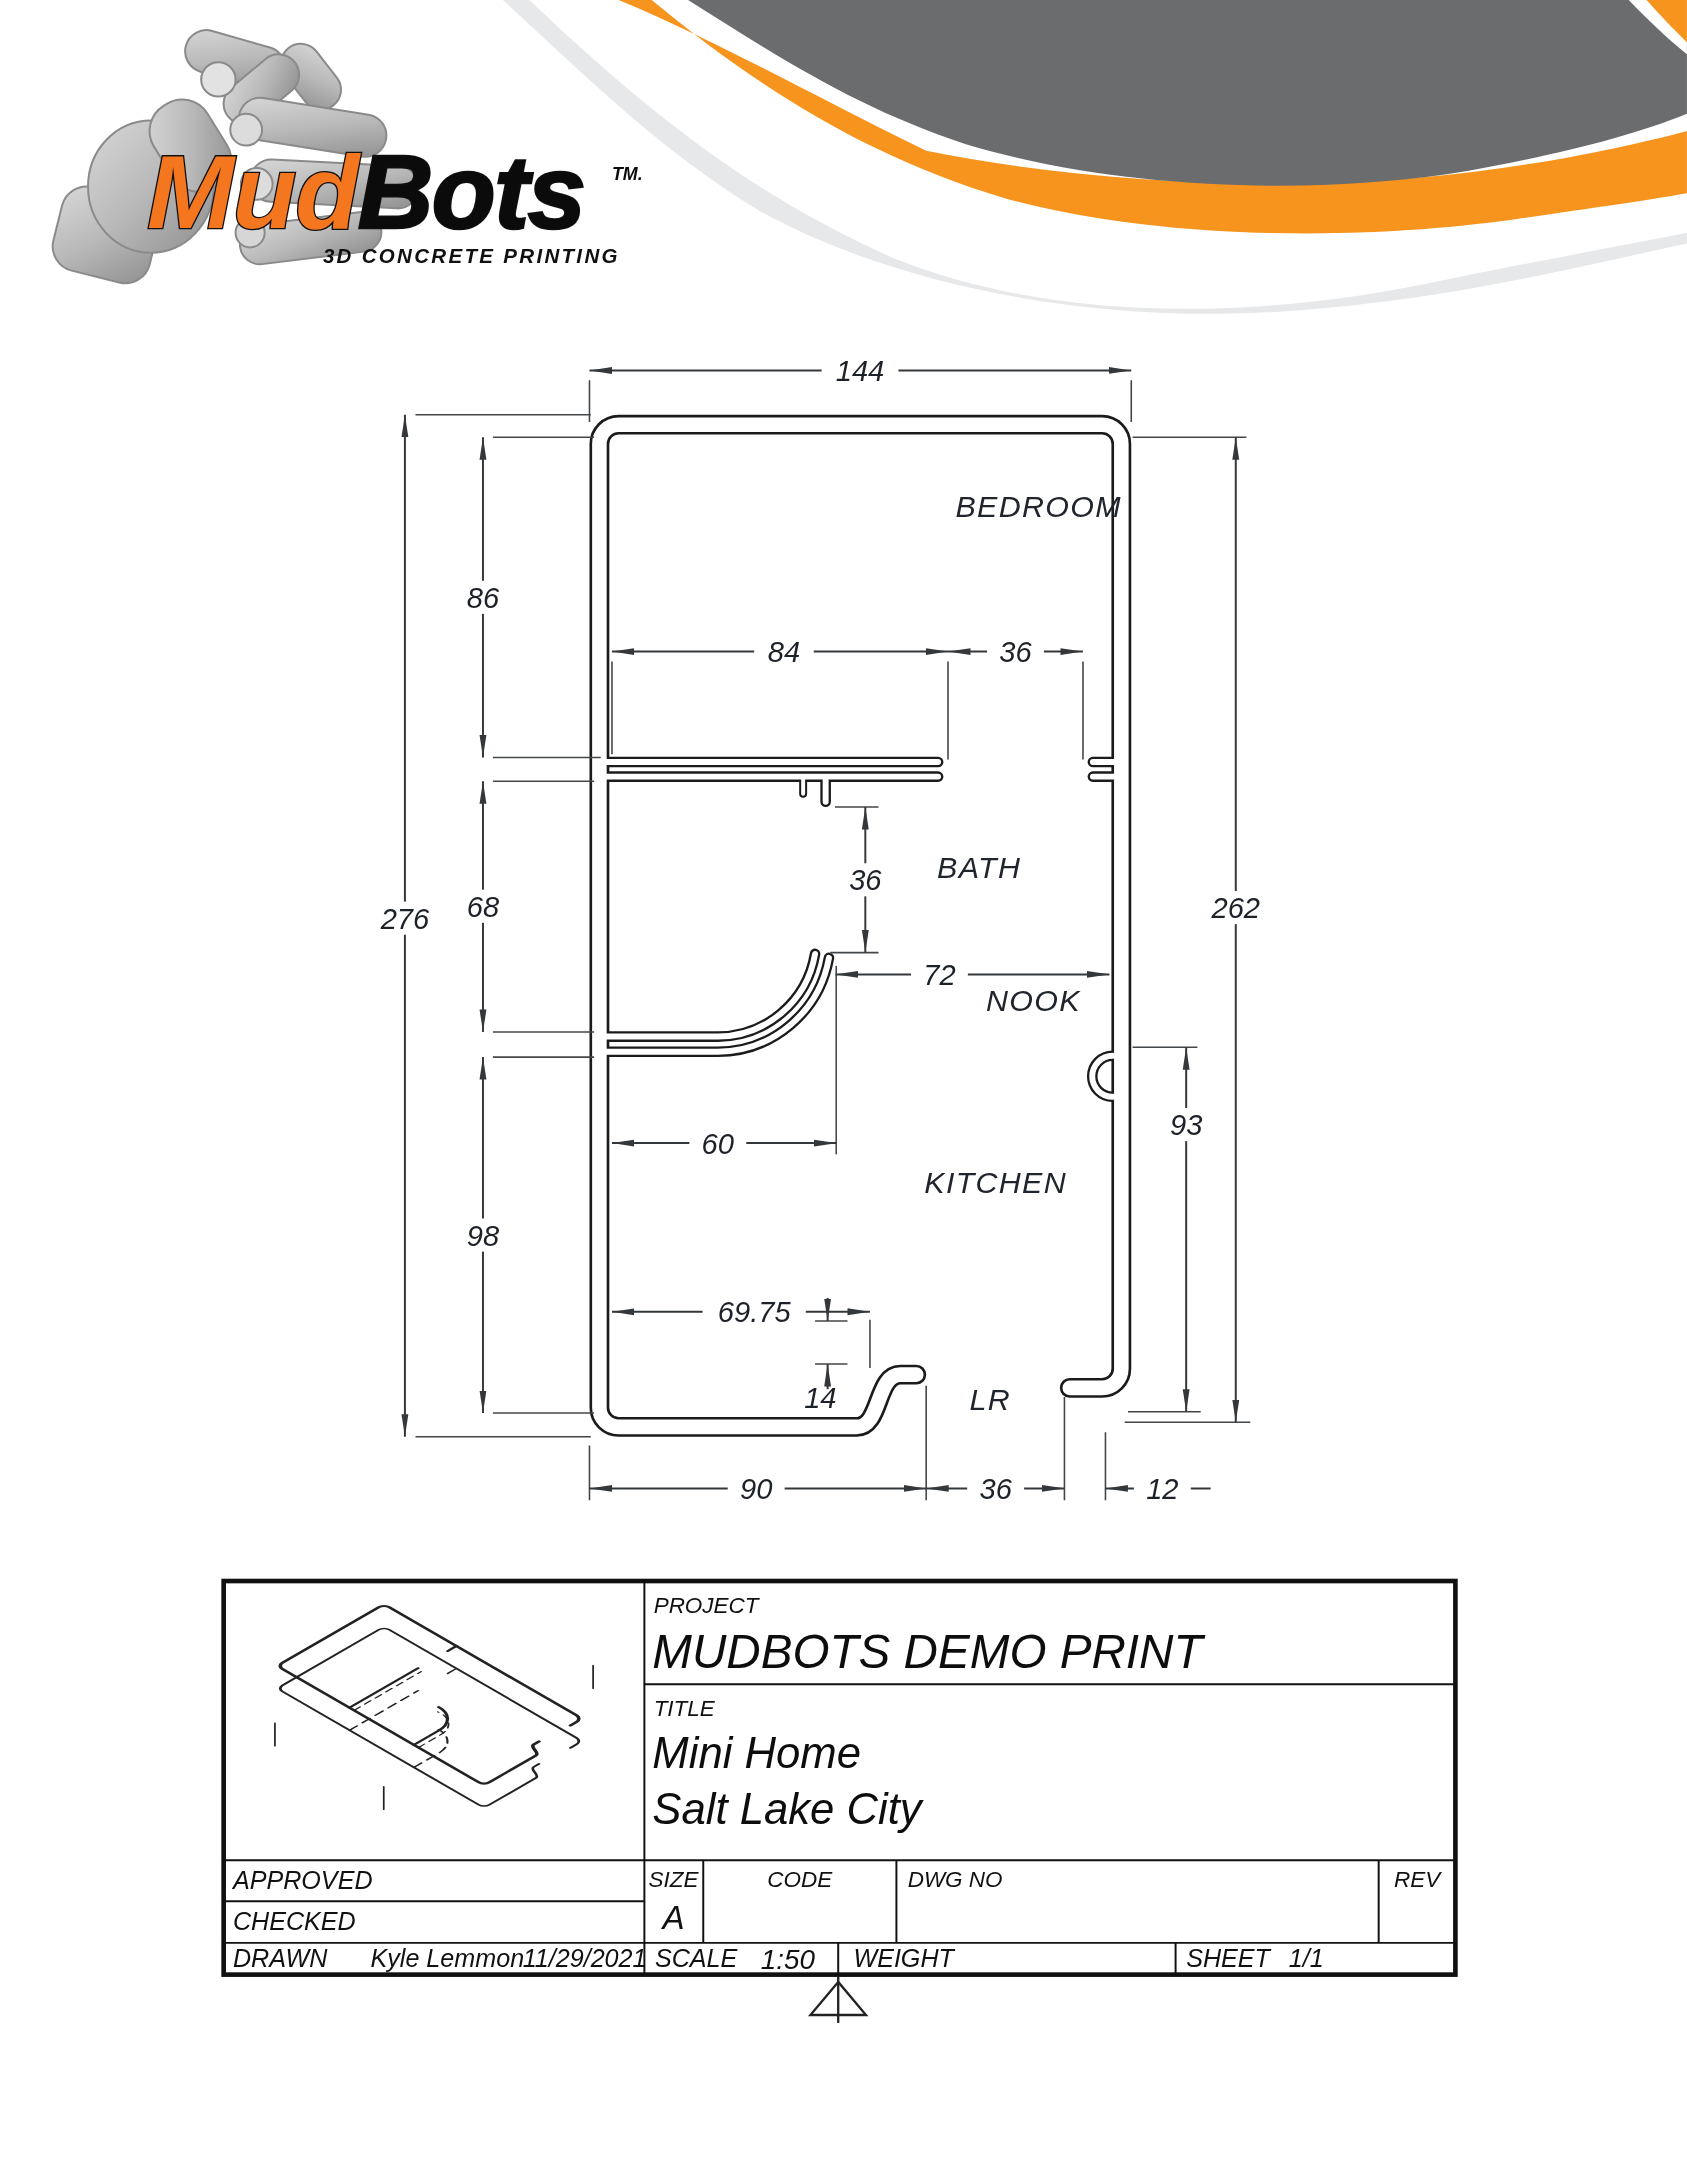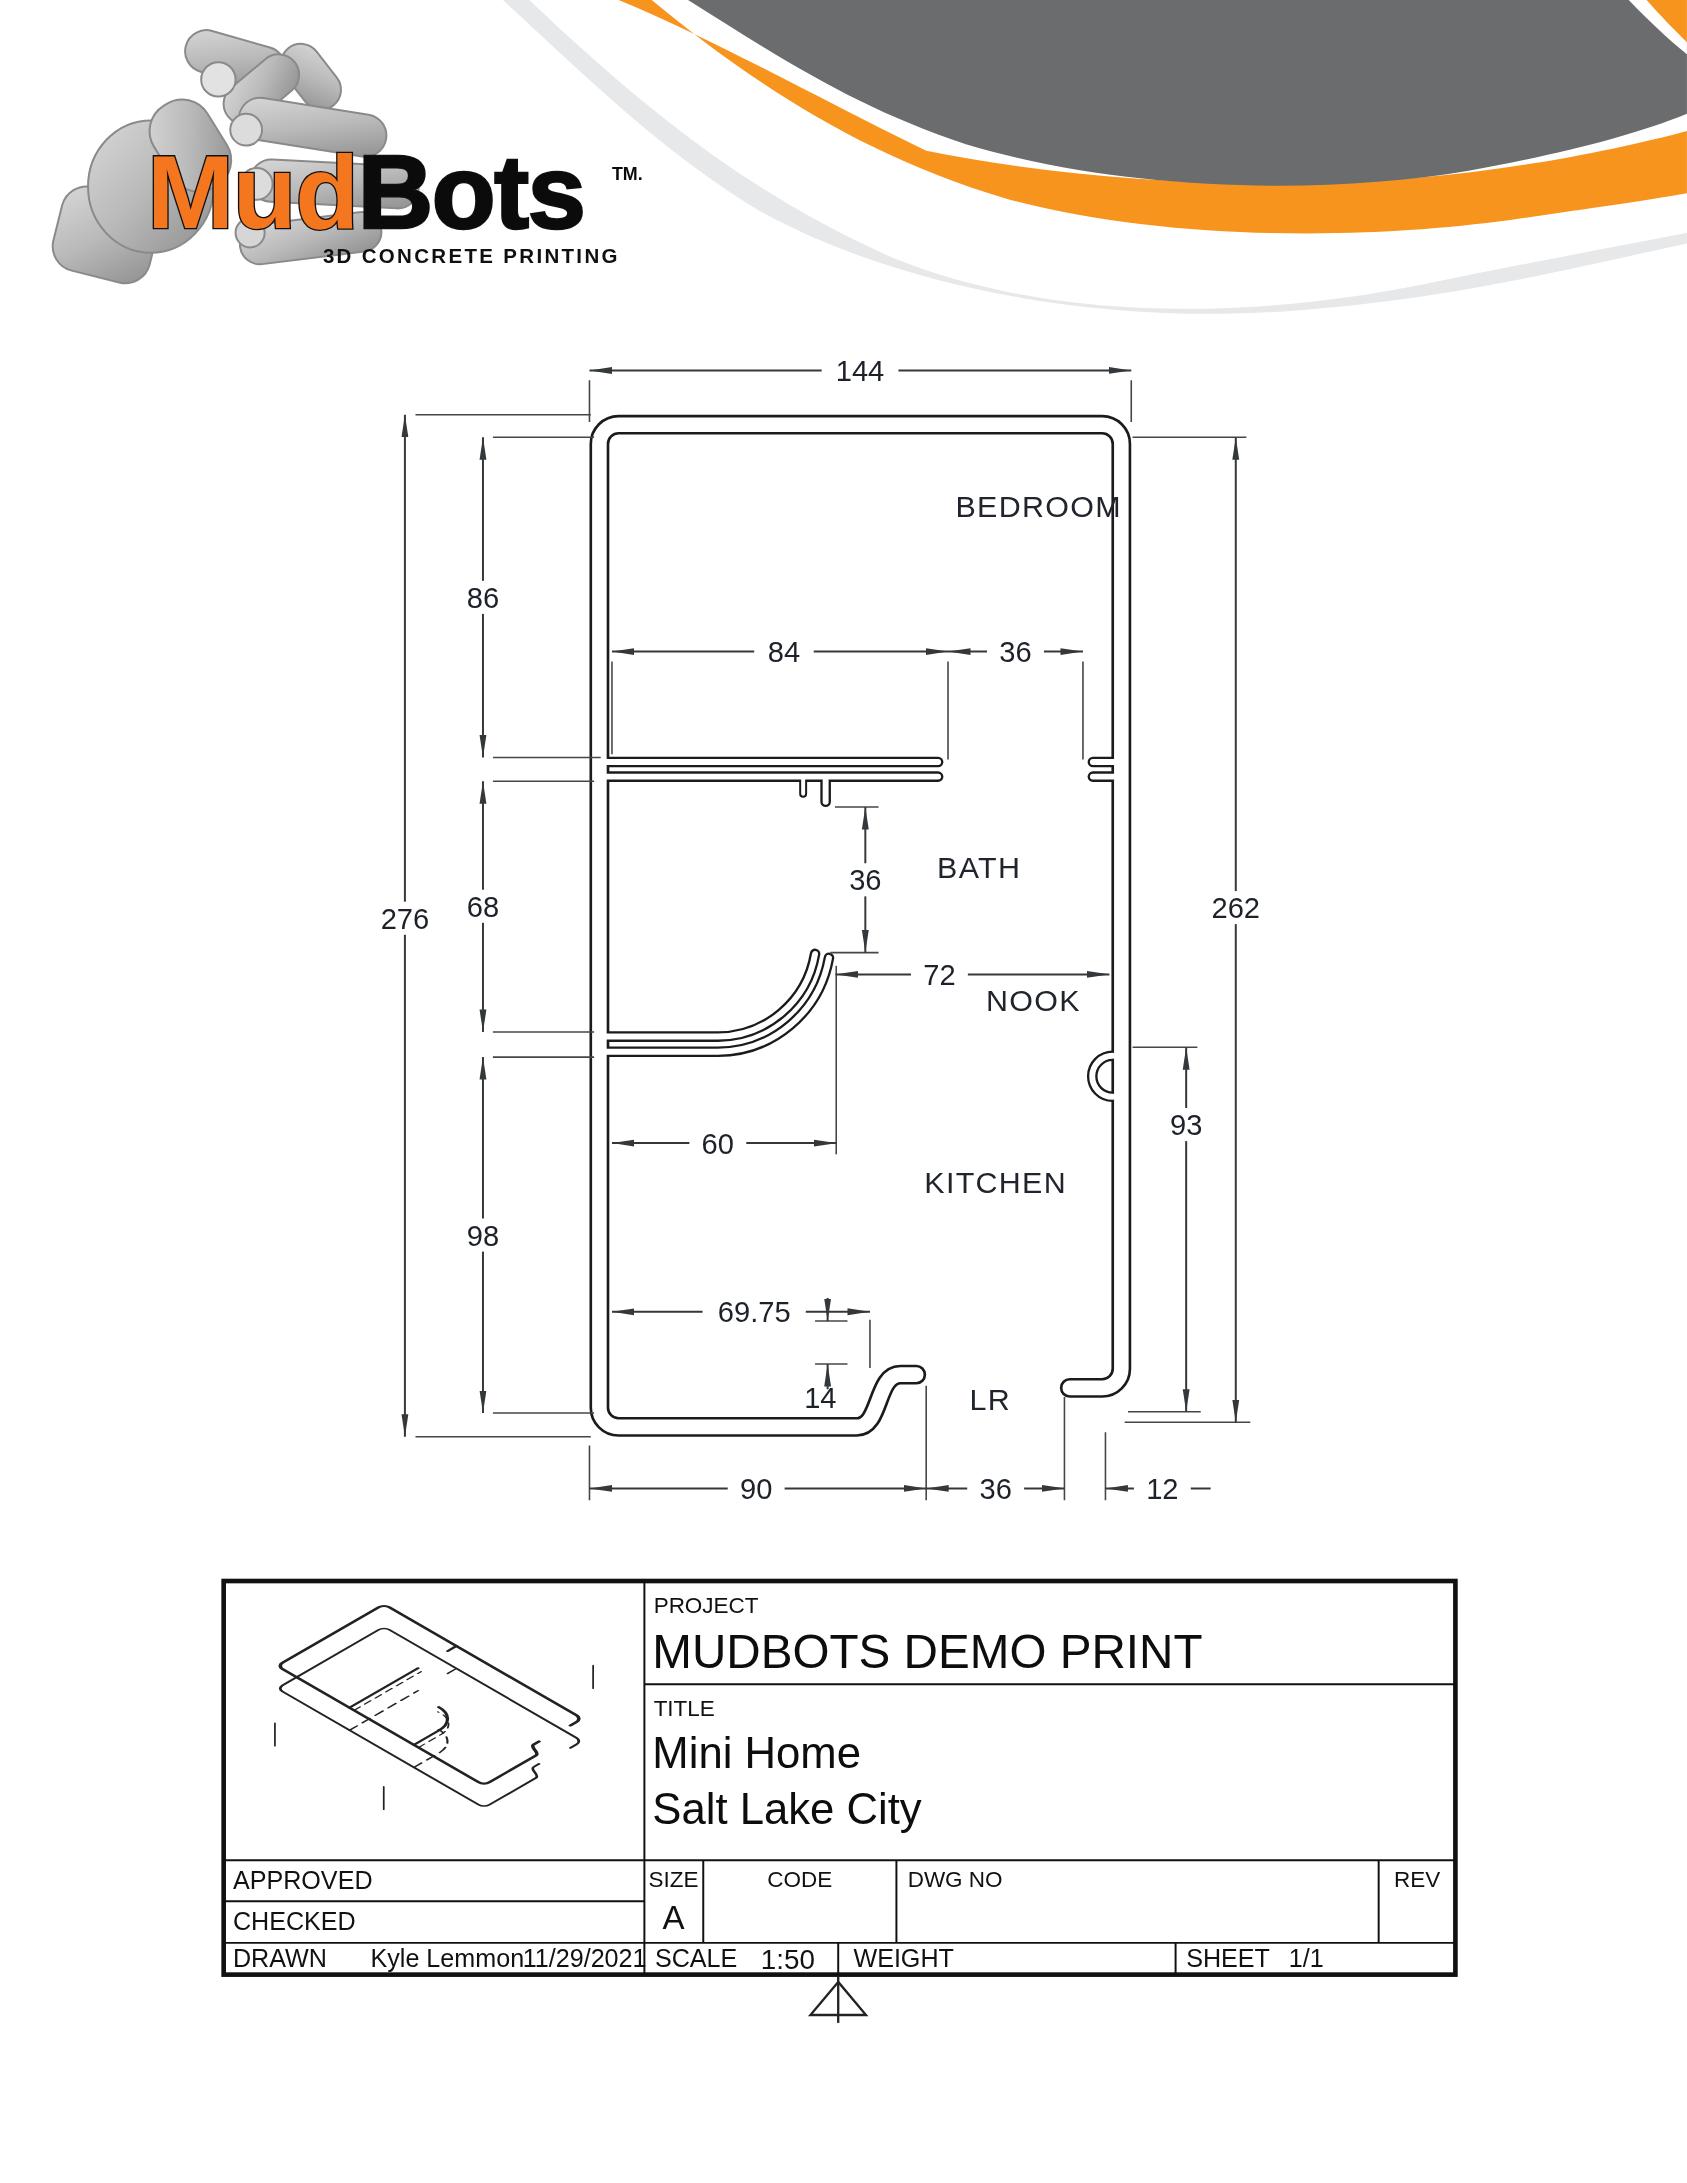--- a/index.html
+++ b/index.html
@@ -1,17 +1,17 @@
 <!DOCTYPE html>
 <html style="font-size:10.6px"><head>
 <meta charset="utf-8">
 <style>
   html,body{margin:0;padding:0;background:#ffffff;}
   .page{position:relative;width:1687px;height:2183px;background:#fff;overflow:hidden;
-        font-family:"Liberation Sans", sans-serif;}
+        font-family:"Liberation Sans", sans-serif;font-style:italic;}
   svg{display:block;}
   .walls-black{stroke:#1b1b1b;fill:none;stroke-linecap:round;stroke-linejoin:round;}
   .walls-white{stroke:#ffffff;fill:none;stroke-linecap:round;stroke-linejoin:round;}
   .dim{stroke:#35383b;stroke-width:3;fill:none;}
   .ext{stroke:#44474a;stroke-width:2.4;fill:none;}
   .dimtxt{font-size:44px;fill:#1d2129;text-anchor:middle;}
   .roomtxt{font-size:46px;fill:#20242c;text-anchor:middle;letter-spacing:2px;}
   .tb-line{stroke:#111;fill:none;}
   .tb-label{font-size:34px;fill:#111;}
   .tb-big{font-size:72px;fill:#0d0d0d;}

